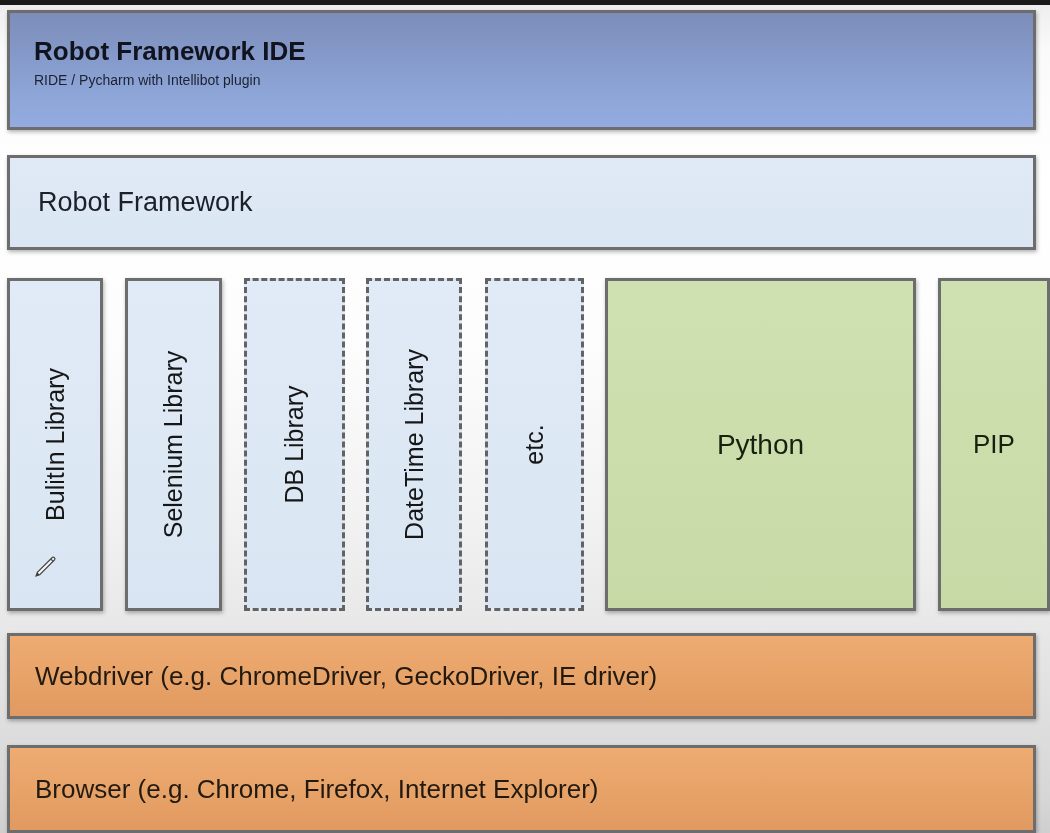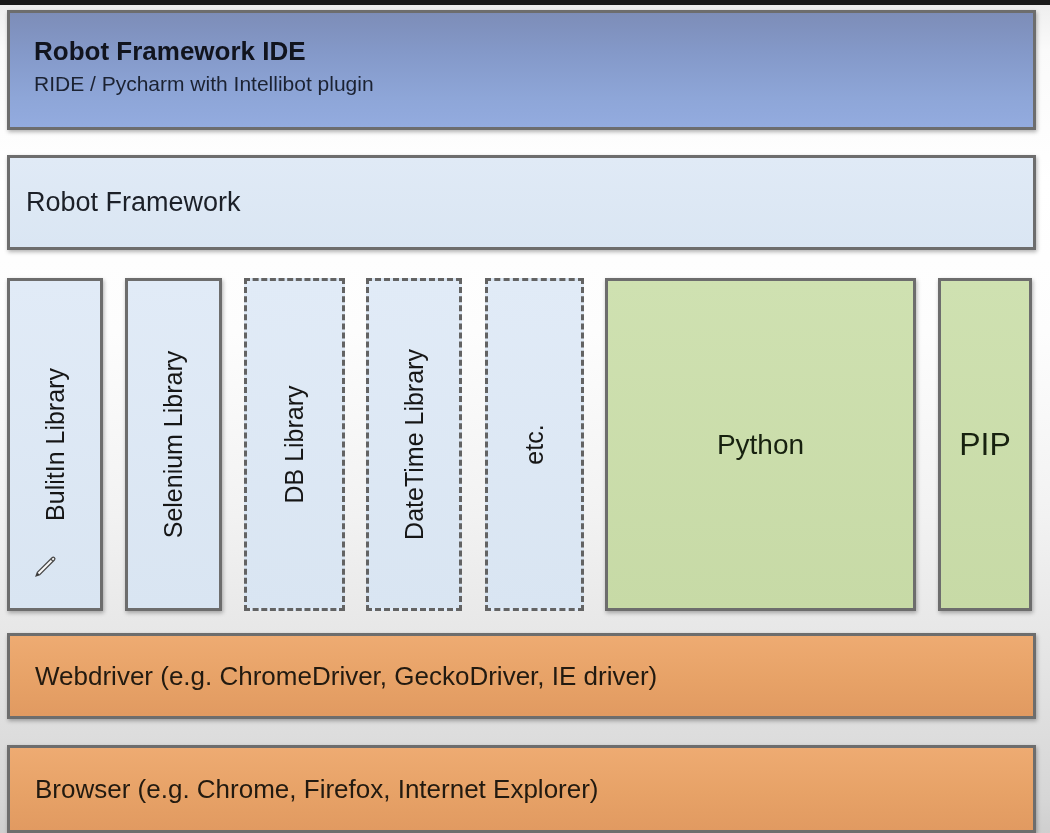--- a/index.html
+++ b/index.html
@@ -37,32 +37,32 @@
     background: linear-gradient(180deg, #7d8db8 0%, #8499c9 35%, #8ea6d8 75%, #93abdf 100%);
     padding: 22px 0 0 24px;
   }
   .ide-title {
     font-size: 26px;
     font-weight: bold;
     color: #11141e;
     line-height: 1.25;
   }
   .ide-subtitle {
-    font-size: 21px;
+    font-size: 14px;
     color: #1b2232;
     margin-top: 4px;
   }
   
   .rf-box {
     left: 7px; top: 155px;
     width: 1029px; height: 95px;
     background: linear-gradient(180deg, #e0eaf6 0%, #dae6f3 100%);
     display: flex;
     align-items: center;
-    padding-left: 16px;
+    padding-left: 28px;
     font-size: 27px;
     color: #1c2028;
   }
   
   .lib-box {
     top: 278px;
     height: 333px;
     background: linear-gradient(180deg, #e1ebf7 0%, #d9e5f2 100%);
     display: flex;
     align-items: center;
@@ -88,26 +88,26 @@
     width: 311px; height: 333px;
     background: linear-gradient(180deg, #cfe1b1 0%, #c7daa6 100%);
     display: flex;
     align-items: center;
     justify-content: center;
     font-size: 28px;
     color: #17210f;
   }
   .pip-box {
     left: 938px; top: 278px;
-    width: 94px; height: 333px;
+    width: 112px; height: 333px;
     background: linear-gradient(180deg, #cfe1b1 0%, #c7daa6 100%);
     display: flex;
     align-items: center;
     justify-content: center;
-    font-size: 32px;
+    font-size: 26px;
     color: #17210f;
   }
   
   .orange {
     background: linear-gradient(180deg, #eeab72 0%, #e7a267 55%, #e19a61 100%);
     display: flex;
     align-items: center;
     padding-left: 25px;
     font-size: 26px;
     color: #221a10;

